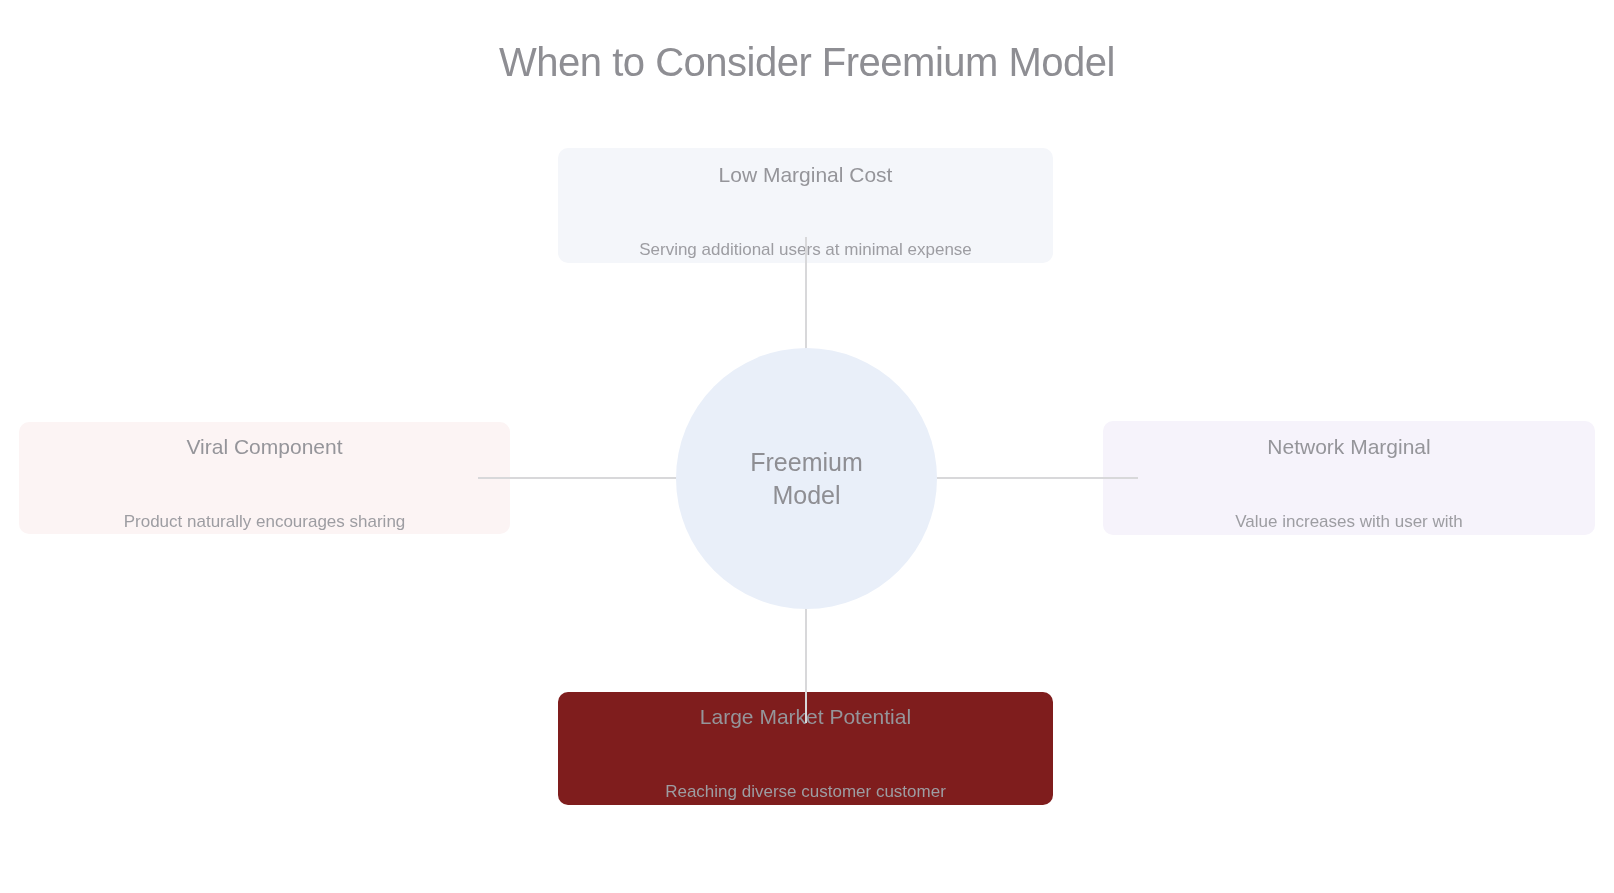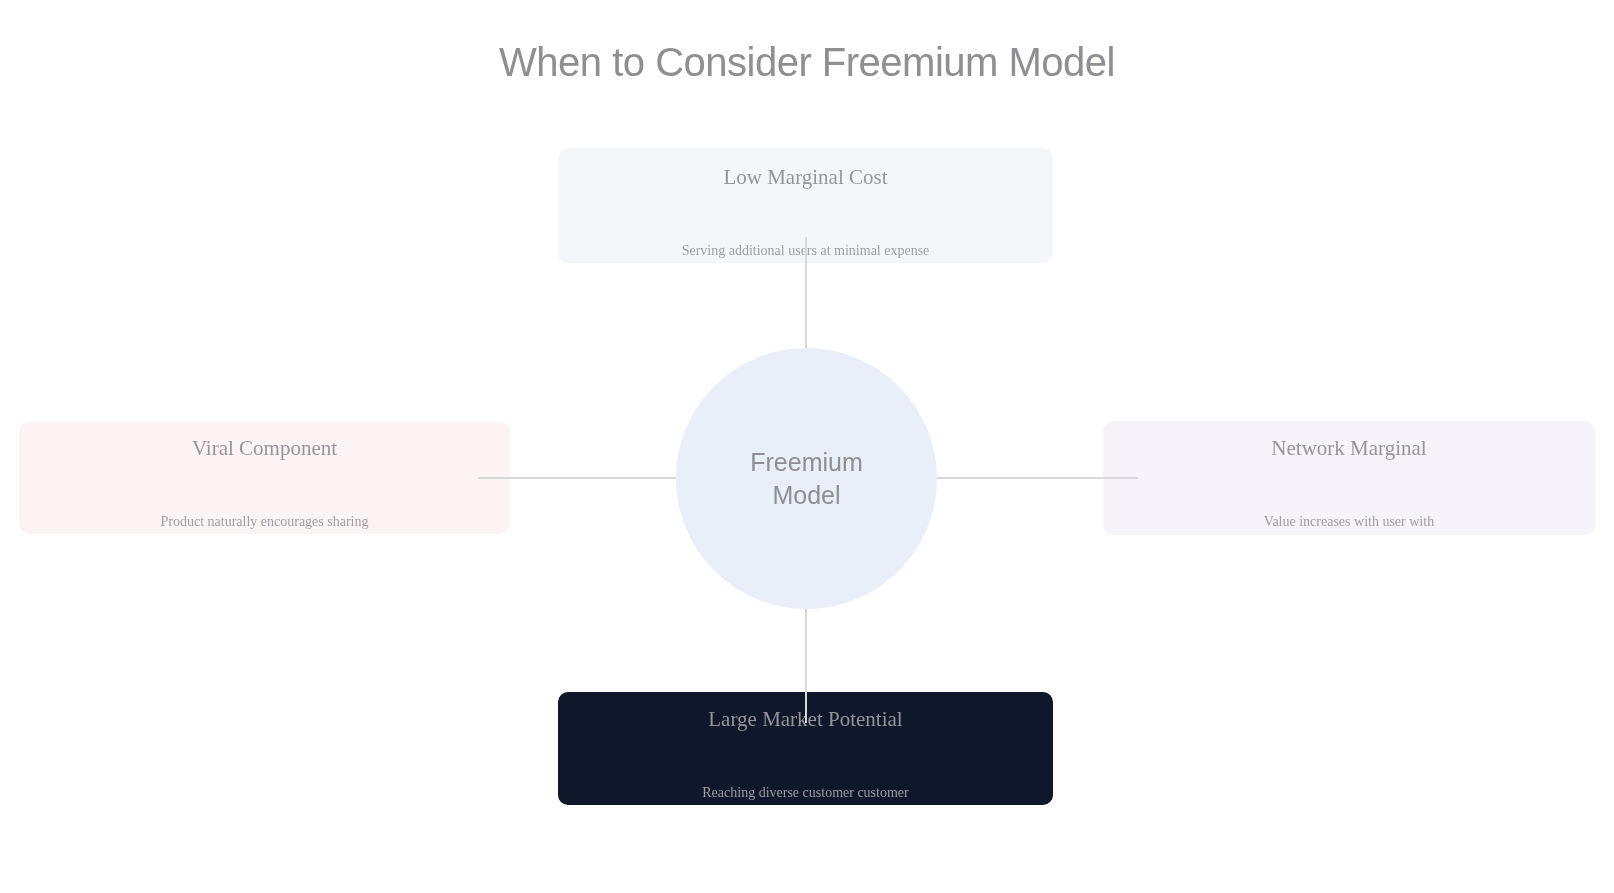--- a/index.html
+++ b/index.html
@@ -61,30 +61,29 @@
   .factor-box {
     position: absolute;
     border-radius: 10px;
     z-index: 1;
     display: flex;
     flex-direction: column;
     align-items: center;
     justify-content: center;
     text-align: center;
     padding: 10px 20px;
-    font-family: Liberation Serif, serif;
   }
   .factor-box .factor-title {
     font-size: 21px;
     font-weight: 300;
     color: #95959a;
     margin-bottom: 9px;
   }
   .factor-box .factor-desc {
-    font-size: 14px;
+    font-size: 17px;
     font-weight: 300;
     color: #9d9da2;
     margin-top: 44px;
   }
   .factor-box.pos-top    { left: 558px;  top: 148px; width: 495px; height: 115px; padding-top: 22px; }
   .factor-box.pos-left   { left: 19px;   top: 422px; width: 491px; height: 112px; padding-top: 20px; }
   .factor-box.pos-right  { left: 1103px; top: 421px; width: 492px; height: 114px; padding-top: 20px; }
   .factor-box.pos-bottom { left: 558px;  top: 692px; width: 495px; height: 113px; padding-top: 20px; }
 </style>
 </head>
@@ -110,18 +109,18 @@
   <div class="factor-box pos-left" style="background: rgb(252, 244, 244);">
     <div class="factor-title">Viral Component</div>
     <div class="factor-desc">Product naturally encourages sharing</div>
   </div>
 
   <div class="factor-box pos-right" style="background: rgb(246, 243, 251);">
     <div class="factor-title">Network Marginal</div>
     <div class="factor-desc">Value increases with user with</div>
   </div>
 
-  <div class="factor-box pos-bottom" style="background: #0f172a;">
+  <div class="factor-box pos-bottom" style="background: #7f1d1d;">
     <div class="factor-title">Large Market Potential</div>
     <div class="factor-desc">Reaching diverse customer customer</div>
   </div>
 
 </div>
 
 </body></html>

